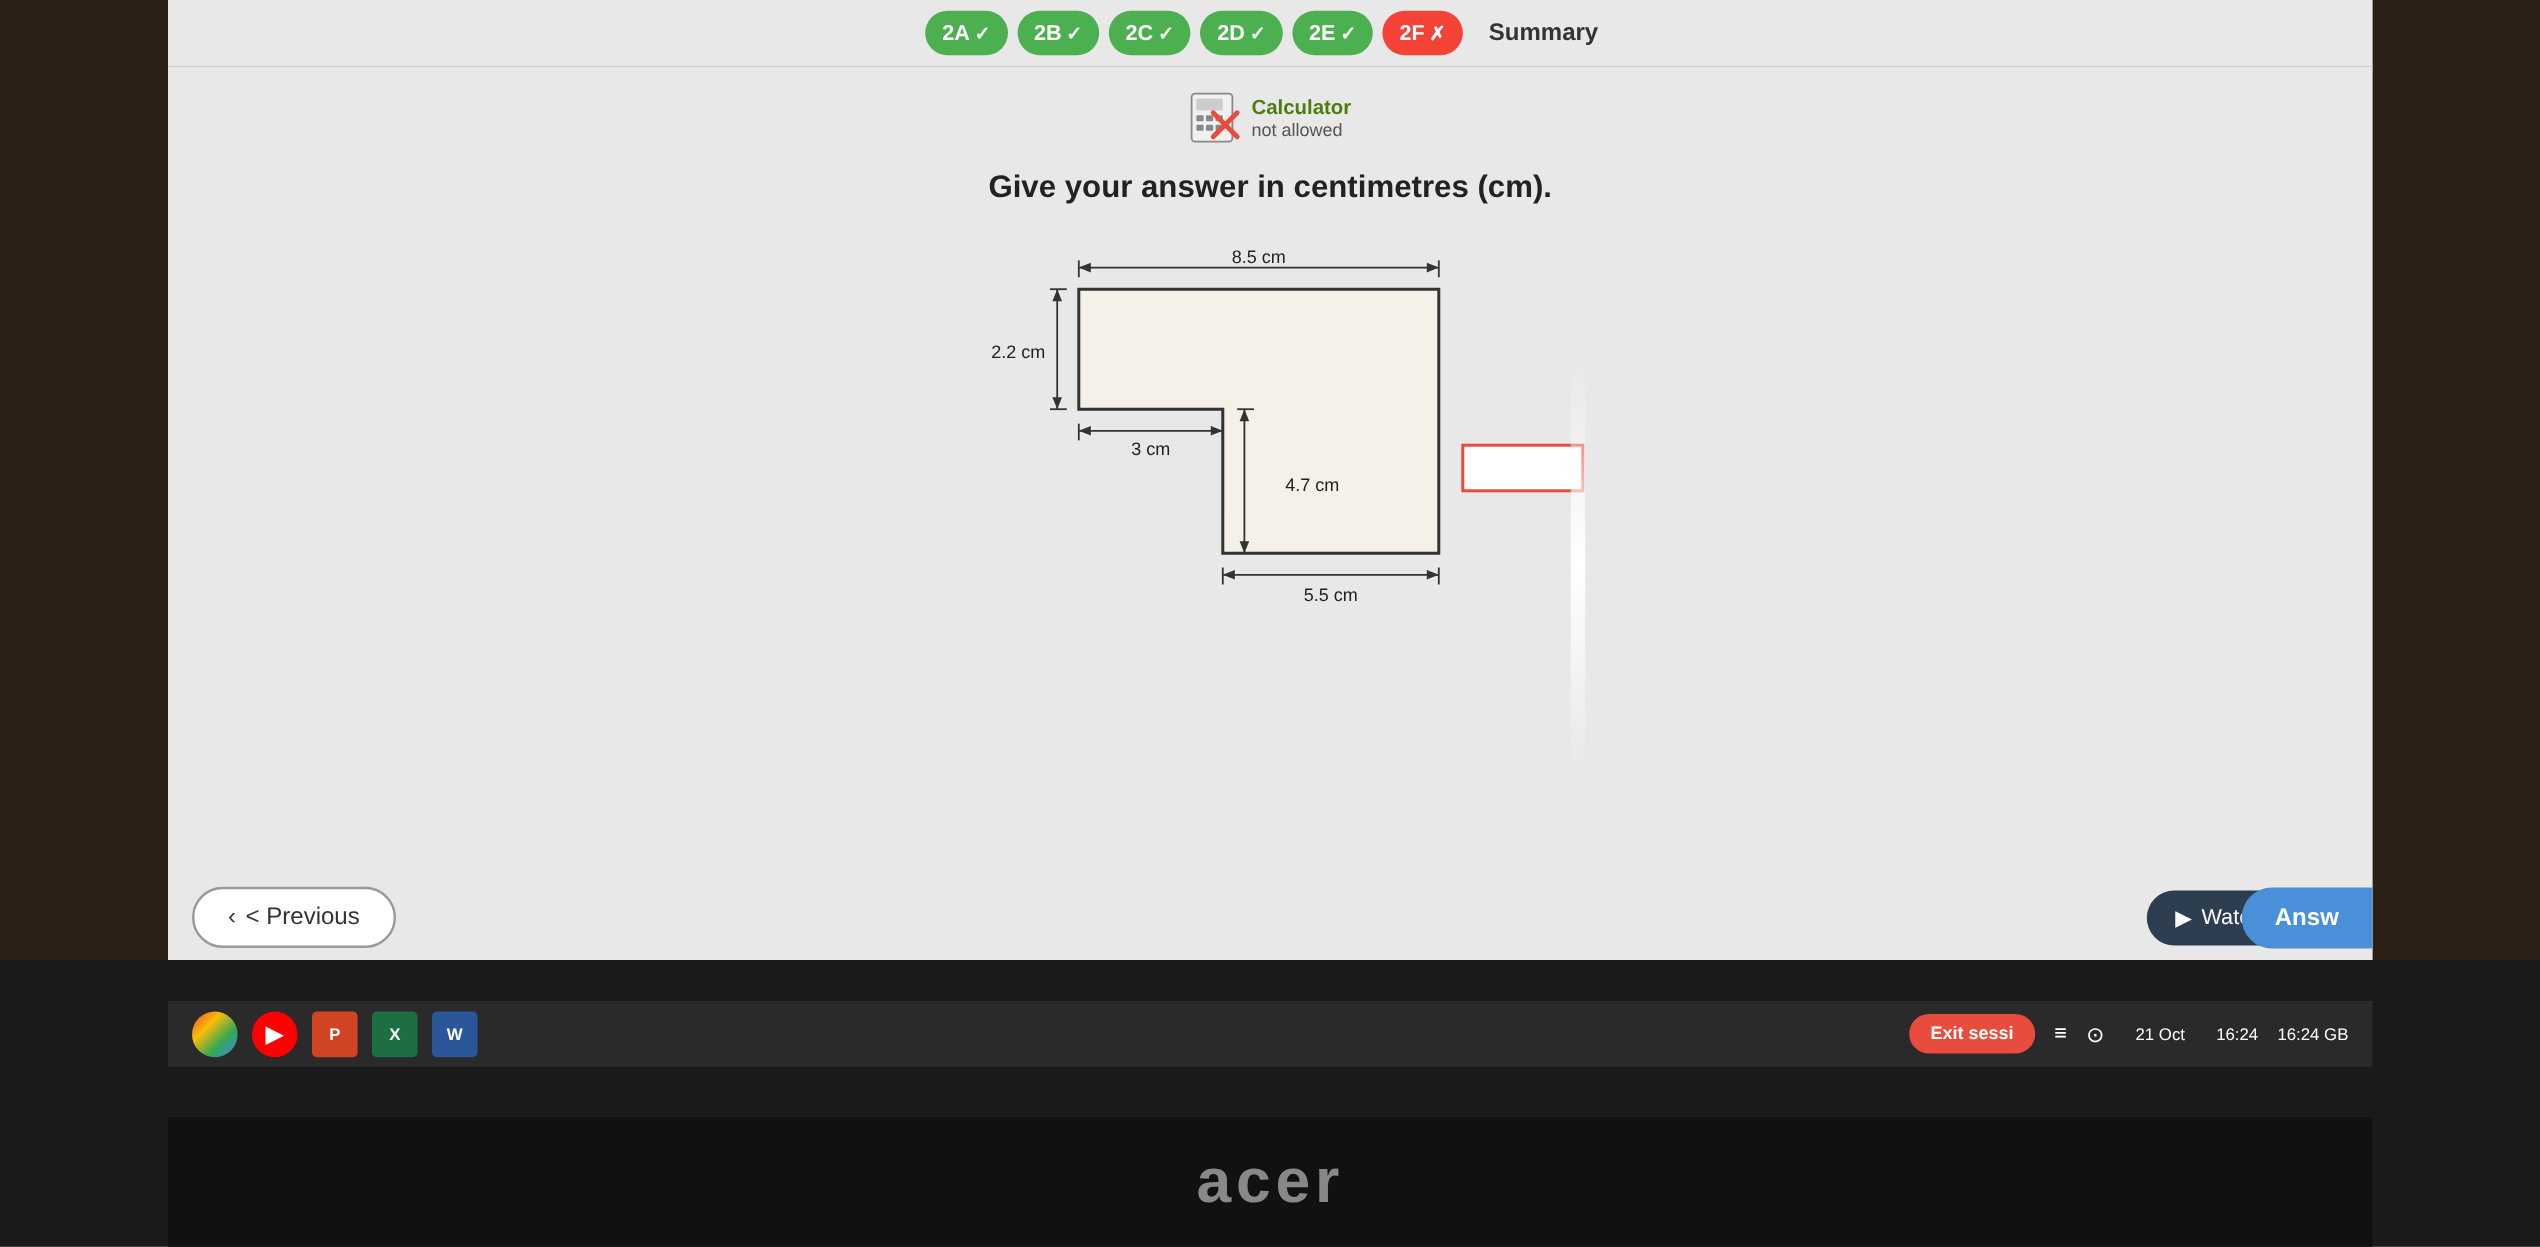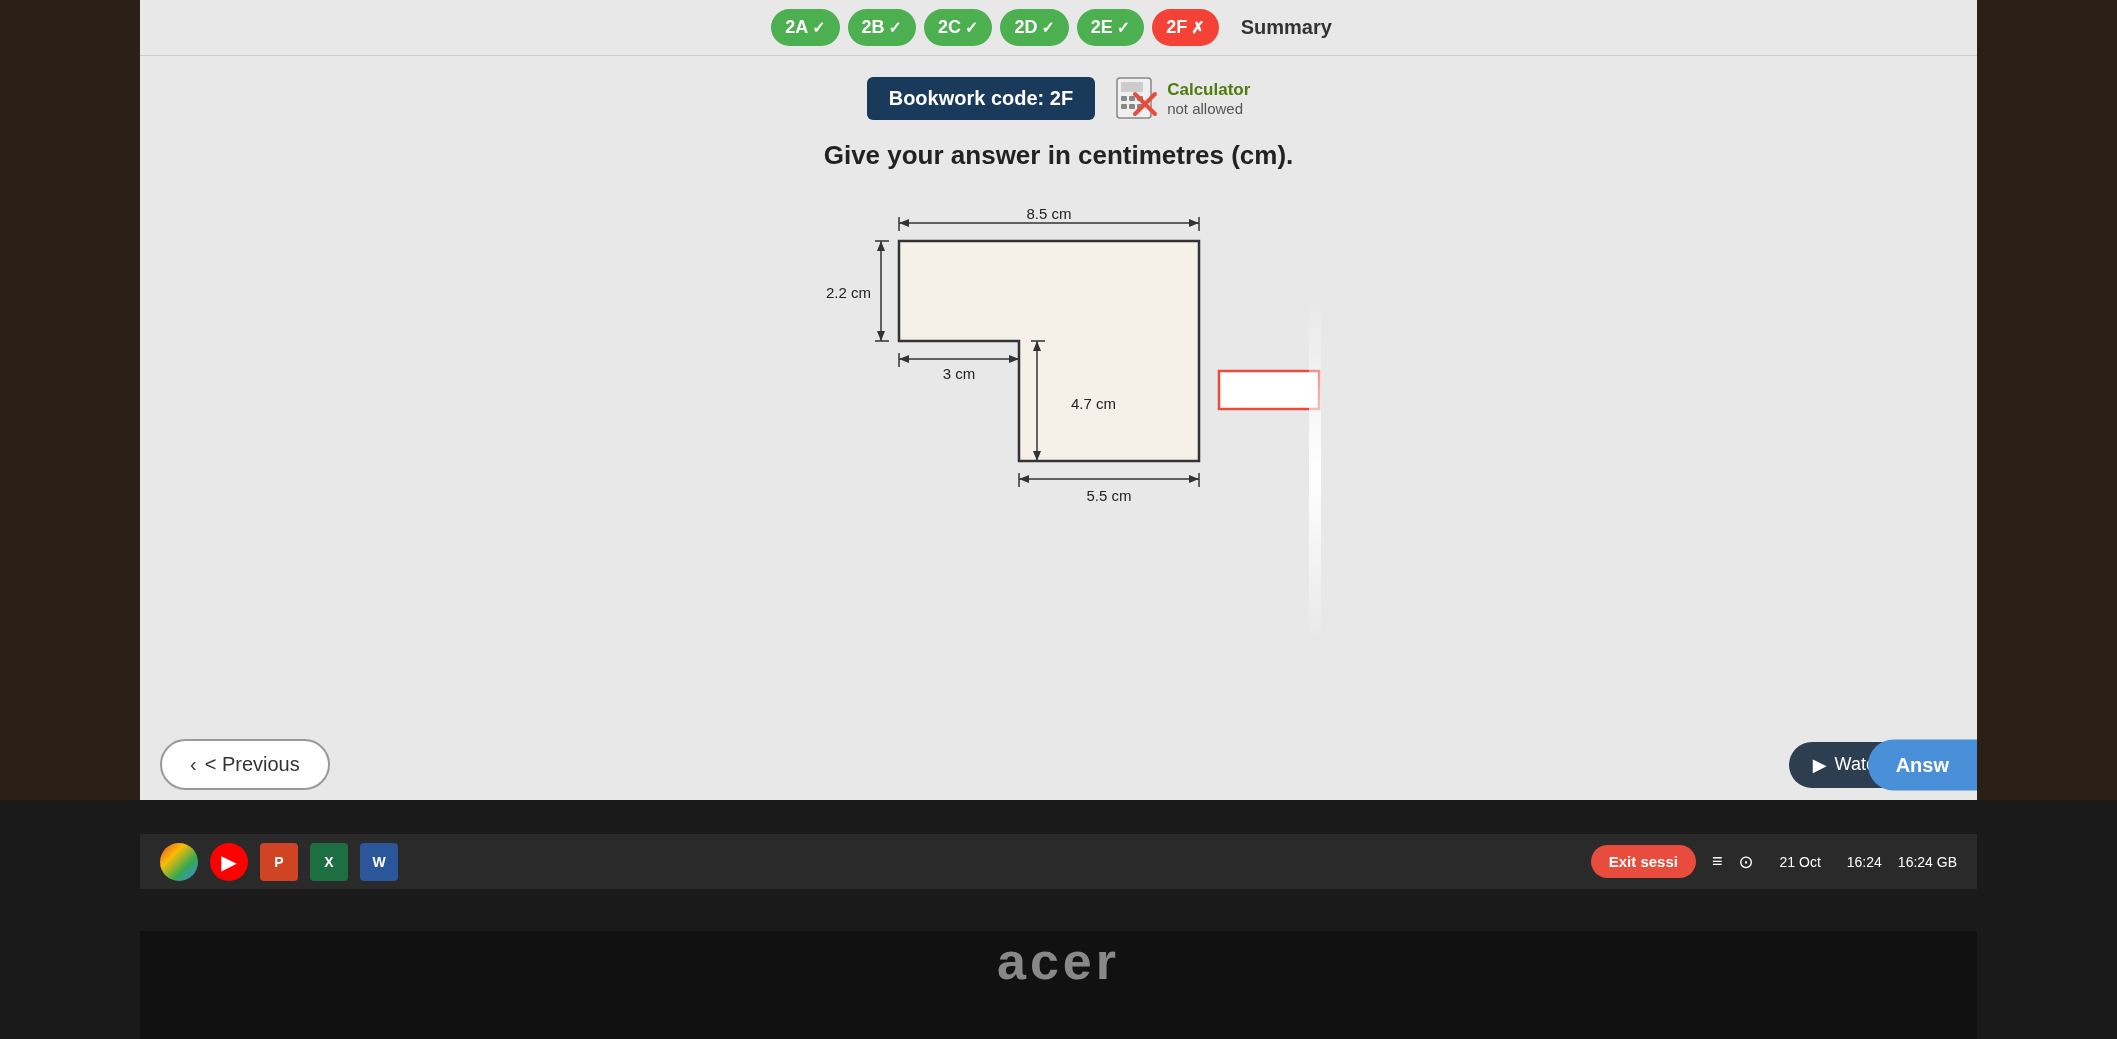--- a/index.html
+++ b/index.html
@@ -246,21 +246,21 @@
 
     
     .acer-area {
       position: absolute;
       bottom: 0;
       left: 140px;
       width: 1837px;
       height: 108px;
       background: #111;
       display: flex;
-      align-items: flex-start;
+      align-items: center;
       justify-content: center;
     }
 
     .acer-logo {
       color: #888;
       font-size: 52px;
       font-weight: bold;
       letter-spacing: 4px;
     }
 
@@ -330,21 +330,20 @@
       <span class="check-icon">✗</span>
     </button>
     <button class="nav-btn nav-btn-summary">
       <span>Summary</span>
     </button>
   </div>
 
   <div class="main-content">
 
     <div class="bookwork-row">
-      <div class="bookwork-code">Bookwork code: 2F</div>
       <div class="calculator-badge">
 
         <svg width="44" height="44" viewBox="0 0 44 44">
           <rect x="2" y="2" width="34" height="40" rx="3" ry="3" fill="#f0f0f0" stroke="#888" stroke-width="1.5"></rect>
           <rect x="6" y="6" width="22" height="10" rx="1" fill="#ccc"></rect>
           <rect x="6" y="20" width="6" height="5" rx="1" fill="#888"></rect>
           <rect x="14" y="20" width="6" height="5" rx="1" fill="#888"></rect>
           <rect x="22" y="20" width="6" height="5" rx="1" fill="#888"></rect>
           <rect x="6" y="28" width="6" height="5" rx="1" fill="#888"></rect>
           <rect x="14" y="28" width="6" height="5" rx="1" fill="#888"></rect>

